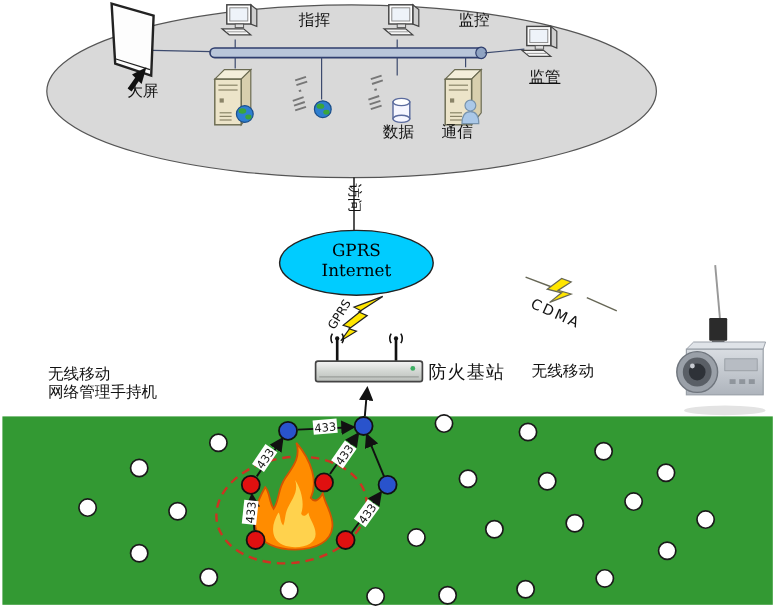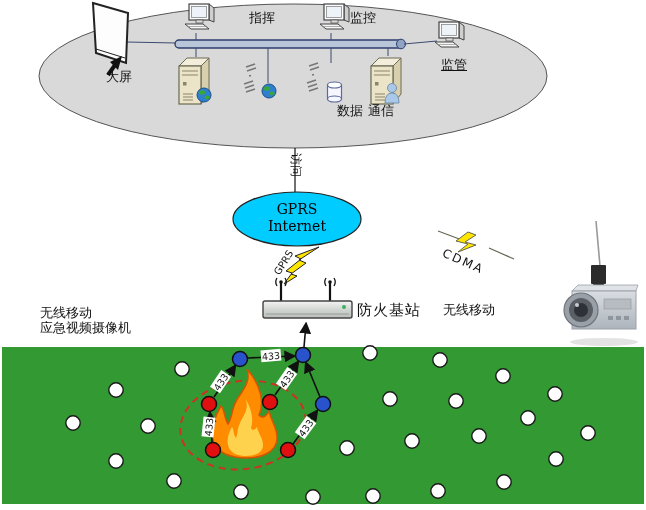--- a/index.html
+++ b/index.html
@@ -3,23 +3,23 @@
 <meta charset="utf-8">
 <style>
   html,body{margin:0;padding:0;background:#fff;}
   .stage{position:relative;width:646px;height:510px;background:#fff;overflow:hidden;
          font-family:"DejaVu Sans","Liberation Sans",sans-serif;}
   .stage svg{position:absolute;left:0;top:0;}
   .lbl{position:absolute;color:#111;font-size:13px;line-height:15px;white-space:nowrap;}
   .lbl.center{text-align:left;margin-top:20px;}
   .lbl-bigscreen{left:88px;top:69px;width:44px;text-align:right;}
   .lbl-command{left:216px;top:10px;margin-left:33px;}
-  .lbl-monitoring{left:350px;top:10px;}
+  .lbl-monitoring{left:350px;top:10px;padding-left:32px;}
   .lbl-supervision{left:441px;top:57px;text-decoration:underline;}
-  .lbl-database{left:332px;top:103px;width:36px;text-align:center;}
+  .lbl-database{left:319px;top:103px;width:36px;text-align:left;}
   .lbl-comm{left:363px;top:103px;width:36px;text-align:center;}
   .lbl-uplink{left:303px;top:153px;font-size:12px;transform:rotate(90deg);transform-origin:left top;}
   .lbl-cloud{left:247px;top:201px;width:100px;text-align:center;
              font-family:"DejaVu Serif","Liberation Serif",serif;font-size:14px;line-height:17px;color:#000;}
   .lbl-gprs-bolt{left:270px;top:270px;font-size:10px;transform:rotate(-58deg);transform-origin:left top;}
   .lbl-cdma{left:446px;top:246px;font-size:12px;letter-spacing:2px;transform:rotate(24deg);transform-origin:left top;}
   .lbl-basestation{left:357px;top:303px;font-size:15px;letter-spacing:1px;text-align:center;}
   .lbl-handheld{left:40px;top:285px;width:150px;text-align:center;}
   .lbl-camera{left:443px;top:282px;width:148px;text-align:center;}
 </style>
@@ -246,19 +246,19 @@
 <div class="lbl lbl-uplink">访问</div>
 <div class="lbl lbl-cloud">
   <div>GPRS</div>
   <div>Internet</div>
 </div>
 <div class="lbl lbl-gprs-bolt">GPRS</div>
 <div class="lbl lbl-cdma">CDMA</div>
 <div class="lbl lbl-basestation">防火基站</div>
 <div class="lbl lbl-handheld center">
   <div>无线移动</div>
-  <div>应急视频摄像机</div>
+  <div>网络管理手持机</div>
 </div>
 <div class="lbl lbl-camera center">
   <div>无线移动</div>
 </div>
 
 </div>
 
 </body></html>

